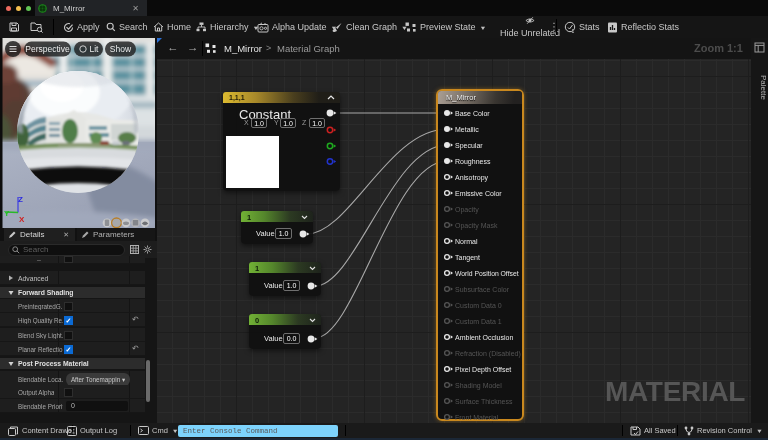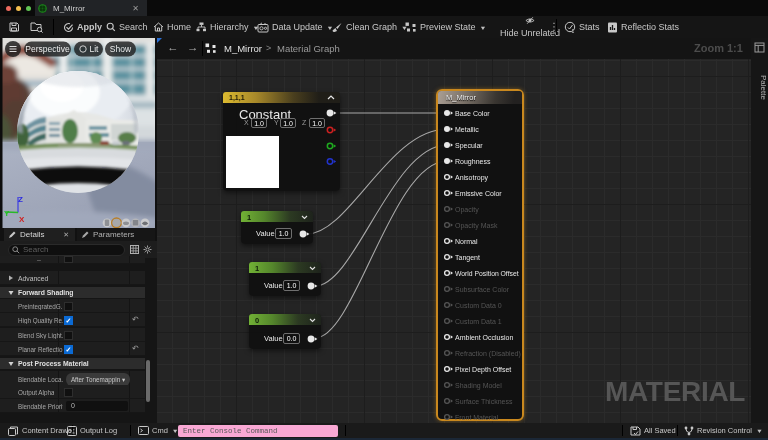--- a/index.html
+++ b/index.html
@@ -55,21 +55,21 @@
 .vbox { position:absolute; border:1px solid #6f6f6f; border-radius:2px; background:#101010; color:#fff; font-size:7px; text-align:center; }
 
 
 #watermark { left:605px; top:376px; color:#565656; font-size:28px; font-weight:bold; letter-spacing:-0.3px; }
 #zoomlbl { left:694px; top:42px; color:#4c4c4c; font-size:11px; font-weight:bold; }
 
 
 #statusbar { left:0; top:423px; width:768px; height:15px; background:#1a1a1a; color:#c8c8c8; font-size:8.5px; }
 #bottomline { left:0; top:438px; width:768px; height:2px; background:#1b2736; }
 .sbtn { position:absolute; top:423px; height:15px; display:flex; align-items:center; gap:3px; font-size:7.5px; color:#c8c8c8; white-space:nowrap; }
-#console { position:absolute; left:178px; top:424.5px; width:160px; height:12px; background:#f9a8d4; border-radius:2px; color:#5a5a5a; font-family:"Liberation Mono", monospace; font-size:7.5px; line-height:12px; padding-left:5px; }
+#console { position:absolute; left:178px; top:424.5px; width:160px; height:12px; background:#7dd3fc; border-radius:2px; color:#5a5a5a; font-family:"Liberation Mono", monospace; font-size:7.5px; line-height:12px; padding-left:5px; }
 </style>
 </head>
 <body>
 
 <div class="abs" id="titlebar"></div>
 <div class="abs light" style="left:6px; background:#ec6a5e;"></div>
 <div class="abs light" style="left:16px; background:#f4bf4f;"></div>
 <div class="abs light" style="left:26px; background:#61c554;"></div>
 <div class="abs" id="tab1">
   <svg class="abs" style="left:3px;top:4px" width="9" height="9" viewBox="0 0 9 9">
@@ -84,21 +84,21 @@
 <div class="abs" id="toolbar"></div>
 <svg class="abs" style="left:9px;top:22px" width="10" height="10" viewBox="0 0 10 10">
     <path d="M1 1 h7 l1.5 1.5 v6.5 h-8.5 z M3 1 v2.5 h4 V1 M2.5 6 h5 v3 h-5 z" fill="none" stroke="#c8c8c8" stroke-width="1"></path>
   </svg>
 <svg class="abs" style="left:30px;top:21px" width="13" height="12" viewBox="0 0 13 12">
     <path d="M1 2 h4 l1 1.5 h5 v6 h-10 z" fill="none" stroke="#c8c8c8" stroke-width="1"></path>
     <circle cx="9.5" cy="8.5" r="2.2" fill="#151515" stroke="#c8c8c8" stroke-width="1"></circle>
     <path d="M11 10 l1.6 1.6" stroke="#c8c8c8" stroke-width="1"></path>
   </svg>
 <div class="tsep" style="left:53px; top:19px;"></div>
-<div class="tbtn" style="left:63px;font-weight:bold;">
+<div class="tbtn" style="left:63px;">
     <svg width="11" height="11" viewBox="0 0 11 11">
       <path d="M9.5 5.5 A4 4 0 1 1 7 1.8" fill="none" stroke="#c8c8c8" stroke-width="1.1"></path>
       <path d="M3.5 5.2 l2 2 L9.5 2.6" fill="none" stroke="#c8c8c8" stroke-width="1.2"></path>
     </svg>
     <span>Apply</span>
   </div>
 <div class="tbtn" style="left:106px;">
     <svg width="10" height="10" viewBox="0 0 10 10">
       <circle cx="4.2" cy="4.2" r="3" fill="none" stroke="#c8c8c8" stroke-width="1.1"></circle>
       <path d="M6.4 6.4 l2.4 2.4" stroke="#c8c8c8" stroke-width="1.2"></path>
@@ -121,21 +121,21 @@
     <span>Hierarchy</span>
     <span class="chev">▼</span>
   </div>
 <div class="tbtn" style="left:257px;">
     <svg width="12" height="11" viewBox="0 0 12 11">
       <rect x="1" y="2.5" width="10" height="7.5" rx="1" fill="none" stroke="#c8c8c8" stroke-width="1"></rect>
       <circle cx="4.5" cy="6.3" r="1.6" fill="none" stroke="#c8c8c8" stroke-width="0.9"></circle>
       <circle cx="8.5" cy="6.3" r="1.1" fill="none" stroke="#c8c8c8" stroke-width="0.9"></circle>
       <path d="M3 2.5 L5 0.8 M9 2.5 L7.5 1" stroke="#c8c8c8" stroke-width="0.9"></path>
     </svg>
-    <span>Data Update</span>
+    <span>Alpha Update</span>
     <span class="chev">▼</span>
   </div>
 <div class="tbtn" style="left:331px;">
     <svg width="12" height="11" viewBox="0 0 12 11">
       <path d="M10.5 1 L5 5.5 l1.5 1.5 z" fill="#c8c8c8"></path>
       <path d="M4.5 6 L2 8 c-1 0.8 0 2.5 1.5 2 l2.5-1 z" fill="#c8c8c8"></path>
     </svg>
     <span>Clean Graph</span>
     <span class="chev">▼</span>
   </div>

